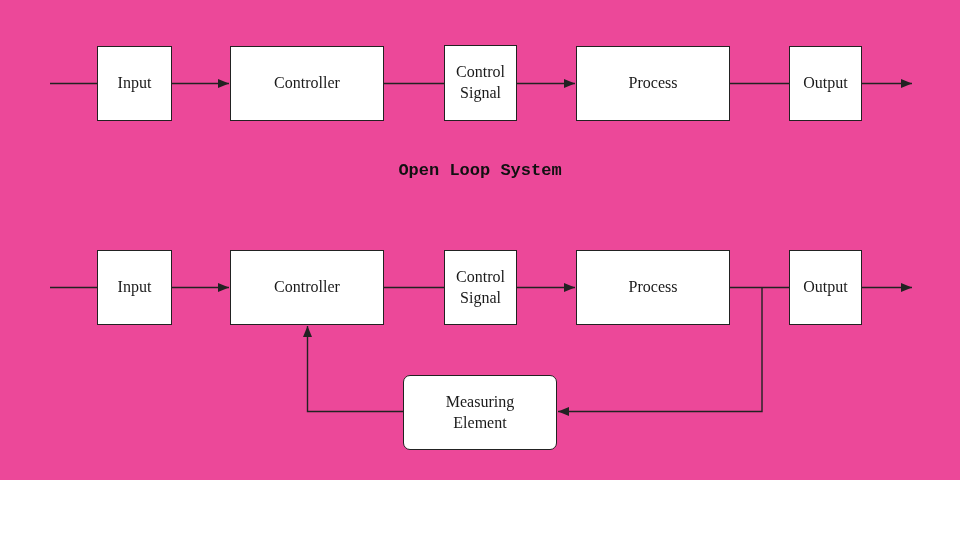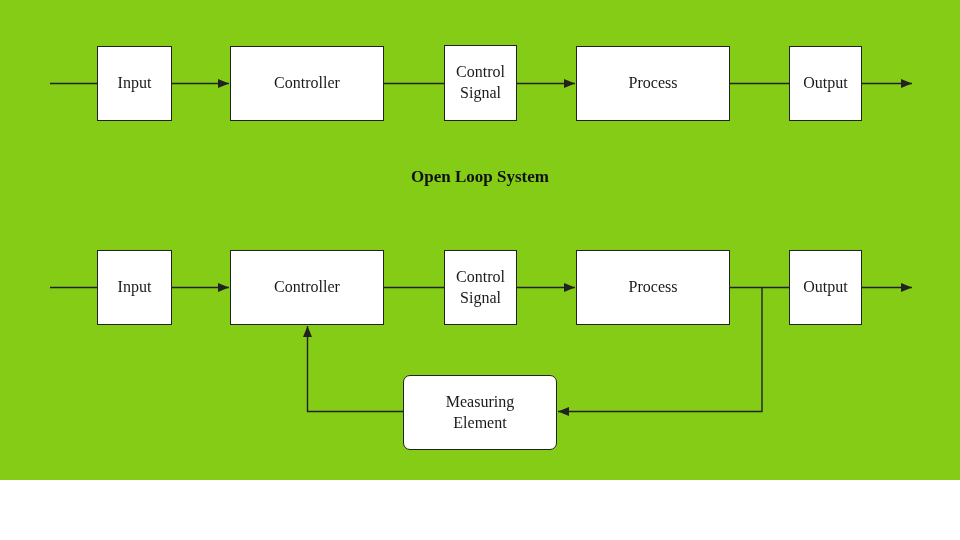--- a/index.html
+++ b/index.html
@@ -4,21 +4,21 @@
 <style>
   html, body {
     margin: 0;
     padding: 0;
     background: #ffffff;
   }
   .canvas {
     position: relative;
     width: 960px;
     height: 480px;
-    background: #84cc16;
+    background: #ec4899;
     font-family: "Liberation Serif", "DejaVu Serif", serif;
     color: #1a1a1a;
     overflow: hidden;
   }
   .wires {
     position: absolute;
     left: 0;
     top: 0;
     width: 960px;
     height: 540px;
@@ -57,21 +57,21 @@
   .caption {
     position: absolute;
     left: 0;
     width: 960px;
     text-align: center;
     font-weight: bold;
     font-size: 17px;
     line-height: 20px;
     color: #111111;
   }
-  .cap-open   { top: 167px; }
+  .cap-open   { top: 161px; font-family: Liberation Mono, monospace; }
   .cap-closed { top: 491px; }
 </style>
 </head>
 <body>
 
 <div class="canvas">
 
   <svg class="wires" width="960" height="540" viewBox="0 0 960 540" xmlns="http://www.w3.org/2000/svg">
     <defs>
       <marker id="arrow" markerUnits="userSpaceOnUse" markerWidth="11" markerHeight="9" refX="11" refY="4.5" orient="auto">

